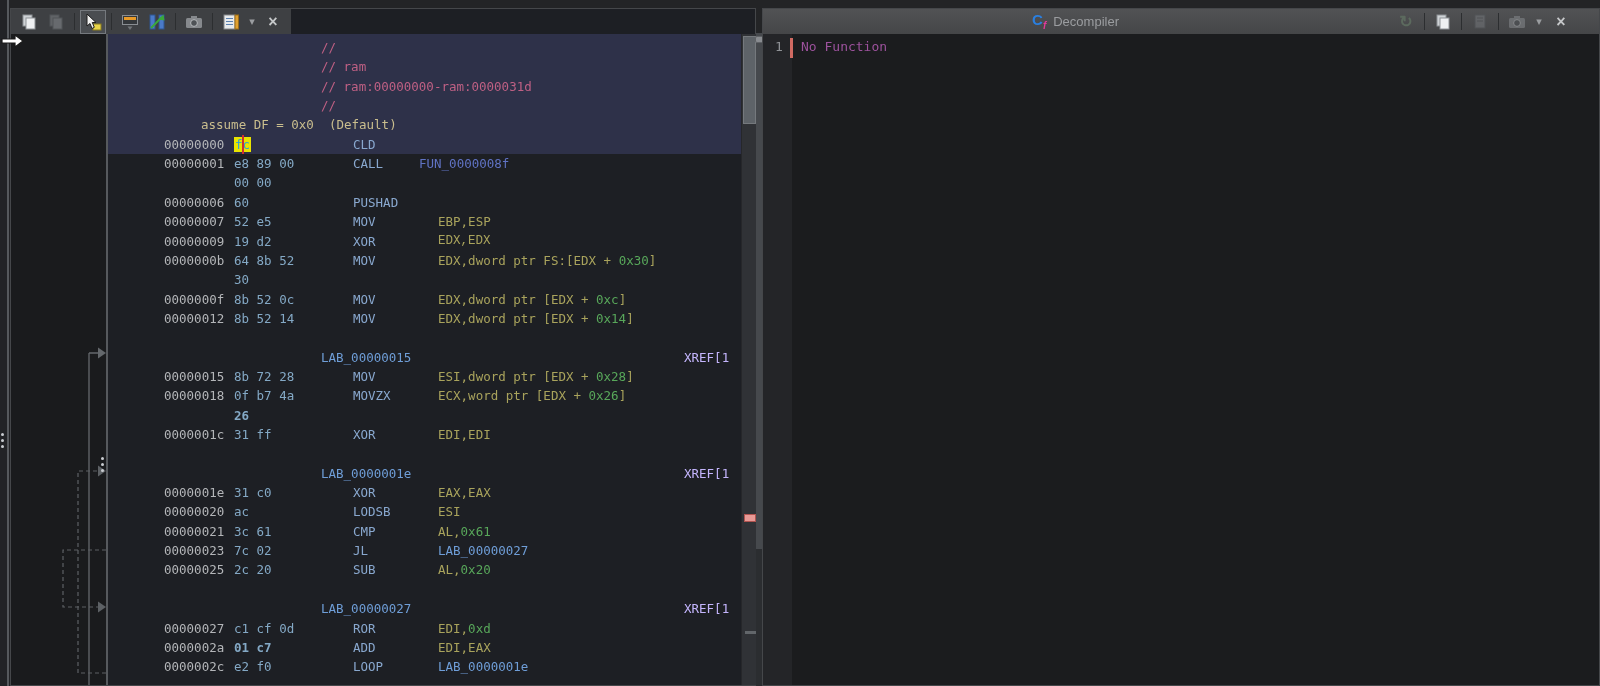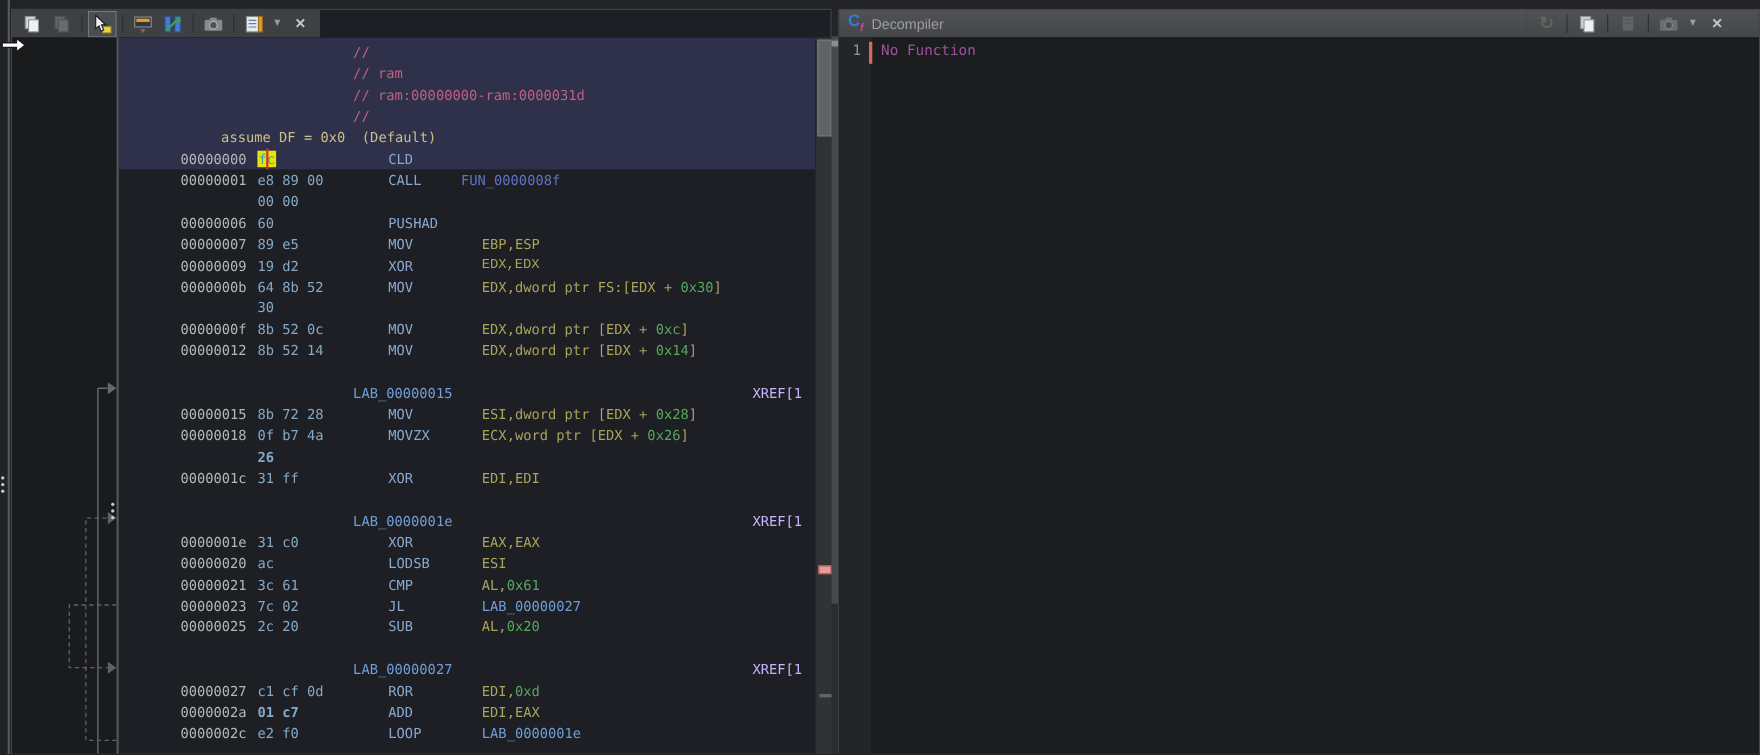--- a/index.html
+++ b/index.html
@@ -8,21 +8,21 @@
   
   .left-strip{position:absolute;left:0;top:0;width:10px;height:686px;background:#222326;}
   .left-splitline{position:absolute;left:7px;top:0;width:2px;height:686px;background:#56595d;}
   .grip-dots span{display:block;width:3px;height:3px;border-radius:50%;background:#c9ccd0;margin:3px 0;}
   .left-grip{position:absolute;left:1px;top:430px;}
   
   .win{position:absolute;border:1px solid #45474a;box-sizing:border-box;}
   .hdr{position:absolute;left:0;top:0;right:0;height:25px;display:flex;align-items:stretch;}
   .hdr-title{display:flex;align-items:center;gap:7px;padding:0 8px;flex:1 1 auto;font-size:13px;}
   .hdr-title.blue{background:linear-gradient(#4b70b3,#3a5a94);color:#d2dcec;}
-  .hdr-title.gray{background:linear-gradient(#515254,#454648);color:#9b9da0;}
+  .hdr-title.gray{background:linear-gradient(#515254,#454648);color:#9b9da0;justify-content:center;}
   .hdr-tools{display:flex;align-items:center;gap:3px;background:#3e4043;padding:0 6px;}
   .hdr-tools.gray{background:linear-gradient(#515254,#454648);}
   .tbtn{display:flex;align-items:center;justify-content:center;width:24px;height:22px;}
   .tbtn.active{background:#4a4d51;outline:1px solid #75797e;}
   .tsep{width:1px;height:17px;background:#2c2e30;margin:0 3px;}
   .tchar{font-size:16px;line-height:1;color:#c6c8ca;}
   .disabled{opacity:.55;}
   
   #listing-win{left:10px;top:8px;width:746px;height:678px;background:#1d1f24;}
   .listing-body{position:absolute;left:0;top:25px;width:744px;height:651px;}
@@ -170,21 +170,21 @@
         <div id="listing-rows">
             <div class="lrow" style="top: 4px;"><span class="lfield" style="left: 213px;"><span class="c-com">//</span></span></div>
             <div class="lrow" style="top: 23.35px;"><span class="lfield" style="left: 213px;"><span class="c-com">// ram</span></span></div>
             <div class="lrow" style="top: 42.7px;"><span class="lfield" style="left: 213px;"><span class="c-com">// ram:00000000-ram:0000031d</span></span></div>
             <div class="lrow" style="top: 62.05px;"><span class="lfield" style="left: 213px;"><span class="c-com">//</span></span></div>
             <div class="lrow" style="top: 81.4px;"><span class="lfield" style="left: 93px;"><span class="c-assume">assume DF = 0x0  (Default)</span></span></div>
             <div class="lrow" style="top: 100.75px;"><span class="lfield" style="left: 56px;"><span class="c-addr">00000000</span></span><span class="lfield" style="left: 126px;"><span class="c-bytehl">fc</span><span class="cursor-line" style="left: 8px;"></span></span><span class="lfield" style="left: 245px;"><span class="c-mnem">CLD</span></span></div>
             <div class="lrow" style="top: 120.1px; text-decoration: underline;"><span class="lfield" style="left: 56px;"><span class="c-addr">00000001</span></span><span class="lfield" style="left: 126px;"><span class="c-byte">e8 89 00</span></span><span class="lfield" style="left: 245px;"><span class="c-mnem">CALL</span></span><span class="lfield" style="left: 311px;"><span class="c-fun">FUN_0000008f</span></span></div>
             <div class="lrow" style="top: 139.45px;"><span class="lfield" style="left: 126px;"><span class="c-byte">00 00</span></span></div>
             <div class="lrow" style="top: 158.8px;"><span class="lfield" style="left: 56px;"><span class="c-addr">00000006</span></span><span class="lfield" style="left: 126px;"><span class="c-byte">60</span></span><span class="lfield" style="left: 245px;"><span class="c-mnem">PUSHAD</span></span></div>
-            <div class="lrow" style="top: 178.15px;"><span class="lfield" style="left: 56px;"><span class="c-addr">00000007</span></span><span class="lfield" style="left: 126px;"><span class="c-byte">89 e5</span></span><span class="lfield" style="left: 245px;"><span class="c-mnem">MOV</span></span><span class="lfield" style="left: 330px;"><span class="c-reg">EBP,ESP</span></span></div>
+            <div class="lrow" style="top: 178.15px;"><span class="lfield" style="left: 56px;"><span class="c-addr">00000007</span></span><span class="lfield" style="left: 126px;"><span class="c-byte">52 e5</span></span><span class="lfield" style="left: 245px;"><span class="c-mnem">MOV</span></span><span class="lfield" style="left: 330px;"><span class="c-reg">EBP,ESP</span></span></div>
             <div class="lrow" style="top: 197.5px;"><span class="lfield" style="left: 56px;"><span class="c-addr">00000009</span></span><span class="lfield" style="left: 126px;"><span class="c-byte">19 d2</span></span><span class="lfield" style="left: 245px;"><span class="c-mnem">XOR</span></span><span class="lfield" style="left: 330px; font-family: Liberation Mono, monospace;"><span class="c-reg">EDX,EDX</span></span></div>
             <div class="lrow" style="top: 216.85px;"><span class="lfield" style="left: 56px;"><span class="c-addr">0000000b</span></span><span class="lfield" style="left: 126px;"><span class="c-byte">64 8b 52</span></span><span class="lfield" style="left: 245px;"><span class="c-mnem">MOV</span></span><span class="lfield" style="left: 330px;"><span class="c-reg">EDX,dword ptr FS:[EDX + </span><span class="c-num">0x30</span><span class="c-reg">]</span></span></div>
             <div class="lrow" style="top: 236.2px;"><span class="lfield" style="left: 126px;"><span class="c-byte">30</span></span></div>
             <div class="lrow" style="top: 255.55px;"><span class="lfield" style="left: 56px;"><span class="c-addr">0000000f</span></span><span class="lfield" style="left: 126px;"><span class="c-byte">8b 52 0c</span></span><span class="lfield" style="left: 245px;"><span class="c-mnem">MOV</span></span><span class="lfield" style="left: 330px;"><span class="c-reg">EDX,dword ptr [EDX + </span><span class="c-num">0xc</span><span class="c-reg">]</span></span></div>
             <div class="lrow" style="top: 274.9px;"><span class="lfield" style="left: 56px;"><span class="c-addr">00000012</span></span><span class="lfield" style="left: 126px;"><span class="c-byte">8b 52 14</span></span><span class="lfield" style="left: 245px;"><span class="c-mnem">MOV</span></span><span class="lfield" style="left: 330px;"><span class="c-reg">EDX,dword ptr [EDX + </span><span class="c-num">0x14</span><span class="c-reg">]</span></span></div>
             <div class="lrow" style="top: 294.25px;"></div>
             <div class="lrow" style="top: 313.6px;"><span class="lfield" style="left: 213px;"><span class="c-lab">LAB_00000015</span></span><span class="lfield" style="left: 576px;"><span class="c-xref">XREF[1</span></span></div>
             <div class="lrow" style="top: 332.95px;"><span class="lfield" style="left: 56px;"><span class="c-addr">00000015</span></span><span class="lfield" style="left: 126px;"><span class="c-byte">8b 72 28</span></span><span class="lfield" style="left: 245px;"><span class="c-mnem">MOV</span></span><span class="lfield" style="left: 330px;"><span class="c-reg">ESI,dword ptr [EDX + </span><span class="c-num">0x28</span><span class="c-reg">]</span></span></div>
             <div class="lrow" style="top: 352.3px;"><span class="lfield" style="left: 56px;"><span class="c-addr">00000018</span></span><span class="lfield" style="left: 126px;"><span class="c-byte">0f b7 4a</span></span><span class="lfield" style="left: 245px;"><span class="c-mnem">MOVZX</span></span><span class="lfield" style="left: 330px;"><span class="c-reg">ECX,word ptr [EDX + </span><span class="c-num">0x26</span><span class="c-reg">]</span></span></div>
             <div class="lrow" style="top: 371.65px; font-weight: bold;"><span class="lfield" style="left: 126px;"><span class="c-byte">26</span></span></div>

